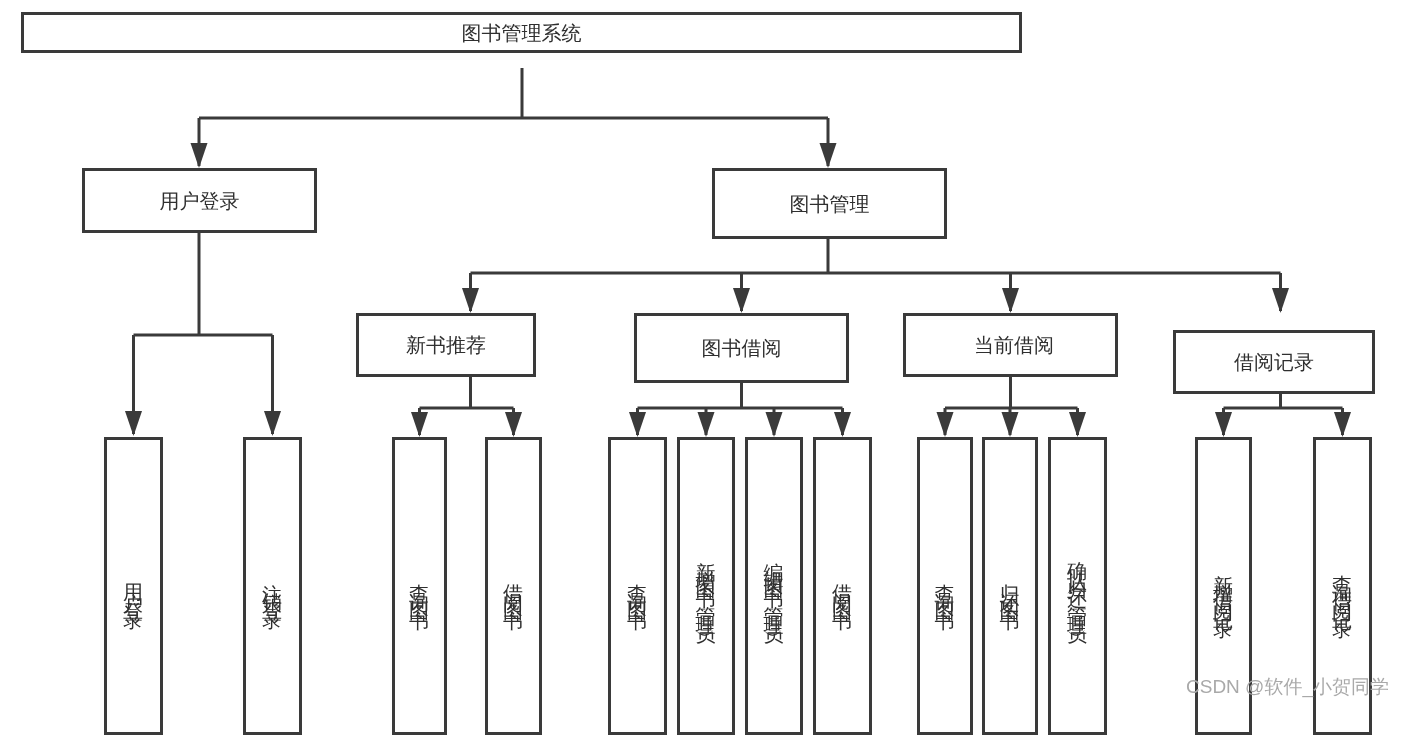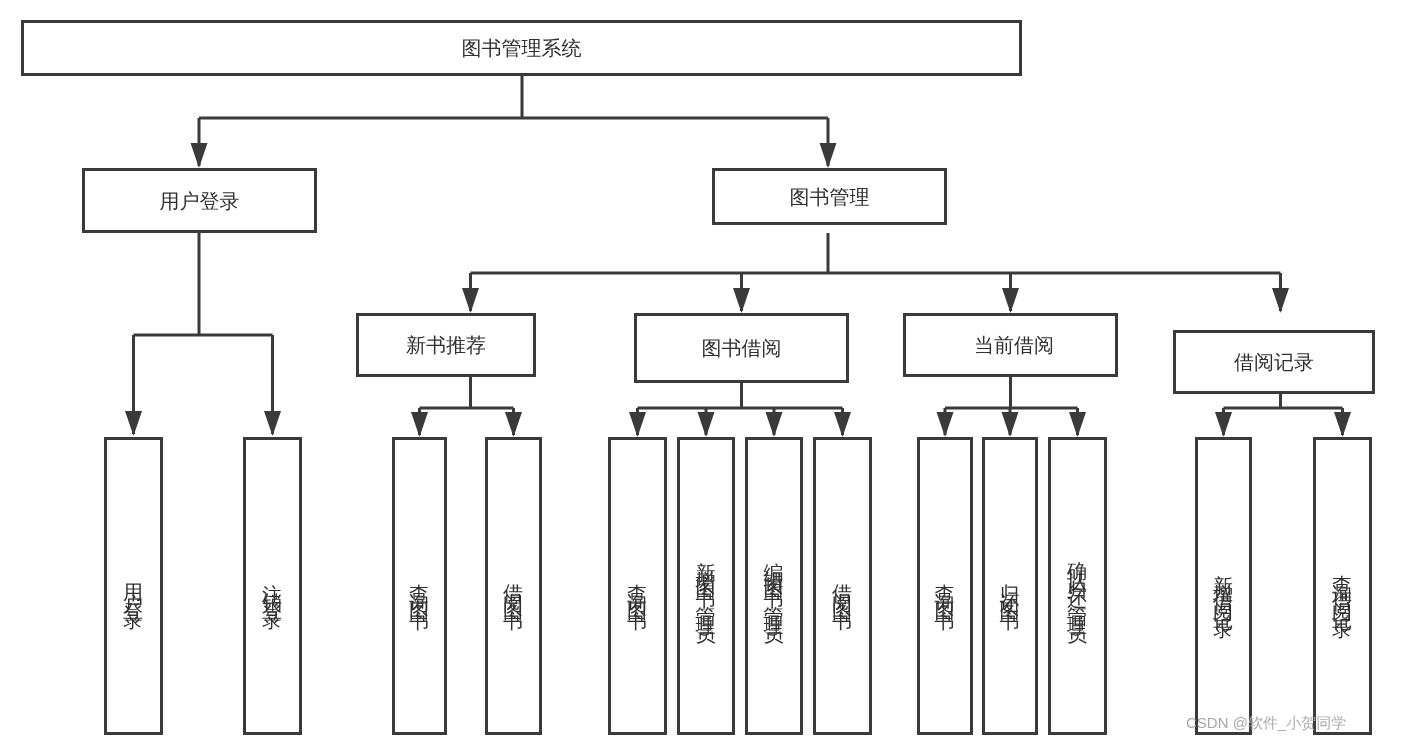--- a/index.html
+++ b/index.html
@@ -41,22 +41,22 @@
   }
   .leaf .vtext {
     writing-mode: vertical-rl;
     text-orientation: mixed;
     letter-spacing: 9px;
     white-space: nowrap;
   }
   .watermark {
     position: absolute;
     left: 1186px;
-    top: 714px;
-    font-size: 15px;
+    top: 674px;
+    font-size: 19px;
     color: #a9a9a9;
     white-space: nowrap;
     text-align: right;
   }
 </style>
 </head>
 <body>
 
 <div class="canvas">
 
@@ -92,24 +92,24 @@
       <path d="M765.5 412 H782.5 L774 437 Z"></path>
       <path d="M834 412 H851 L842.5 437 Z"></path>
       <path d="M936.5 412 H953.5 L945 437 Z"></path>
       <path d="M1001.5 412 H1018.5 L1010 437 Z"></path>
       <path d="M1069 412 H1086 L1077.5 437 Z"></path>
       <path d="M1215 412 H1232 L1223.5 437 Z"></path>
       <path d="M1334 412 H1351 L1342.5 437 Z"></path>
     </g>
   </svg>
 
-  <div class="node" style="left:21px; top:20px; width:1001px; height:56px;text-align:center;">图书管理系统</div>
+  <div class="node" style="left:21px; top:12px; width:1001px; height:41px;text-align:center;">图书管理系统</div>
 
   <div class="node" style="left:82px; top:168px; width:235px; height:65px;">用户登录</div>
-  <div class="node" style="left:712px; top:168px; width:235px; height:57px;">图书管理</div>
+  <div class="node" style="left:712px; top:168px; width:235px; height:71px;">图书管理</div>
 
   <div class="node" style="left:356px; top:313px; width:180px; height:64px;">新书推荐</div>
   <div class="node" style="left:634px; top:313px; width:215px; height:70px;">图书借阅</div>
   <div class="node" style="left:903px; top:313px; width:215px; height:64px;padding-left:7px;">当前借阅</div>
   <div class="node" style="left:1173px; top:330px; width:202px; height:64px;">借阅记录</div>
 
   <div class="node leaf" style="left:104px; top:437px; width:59px; height:298px;">
     <span class="vtext">用户登录</span>
   </div>
   <div class="node leaf" style="left:243px; top:437px; width:59px; height:298px;">

